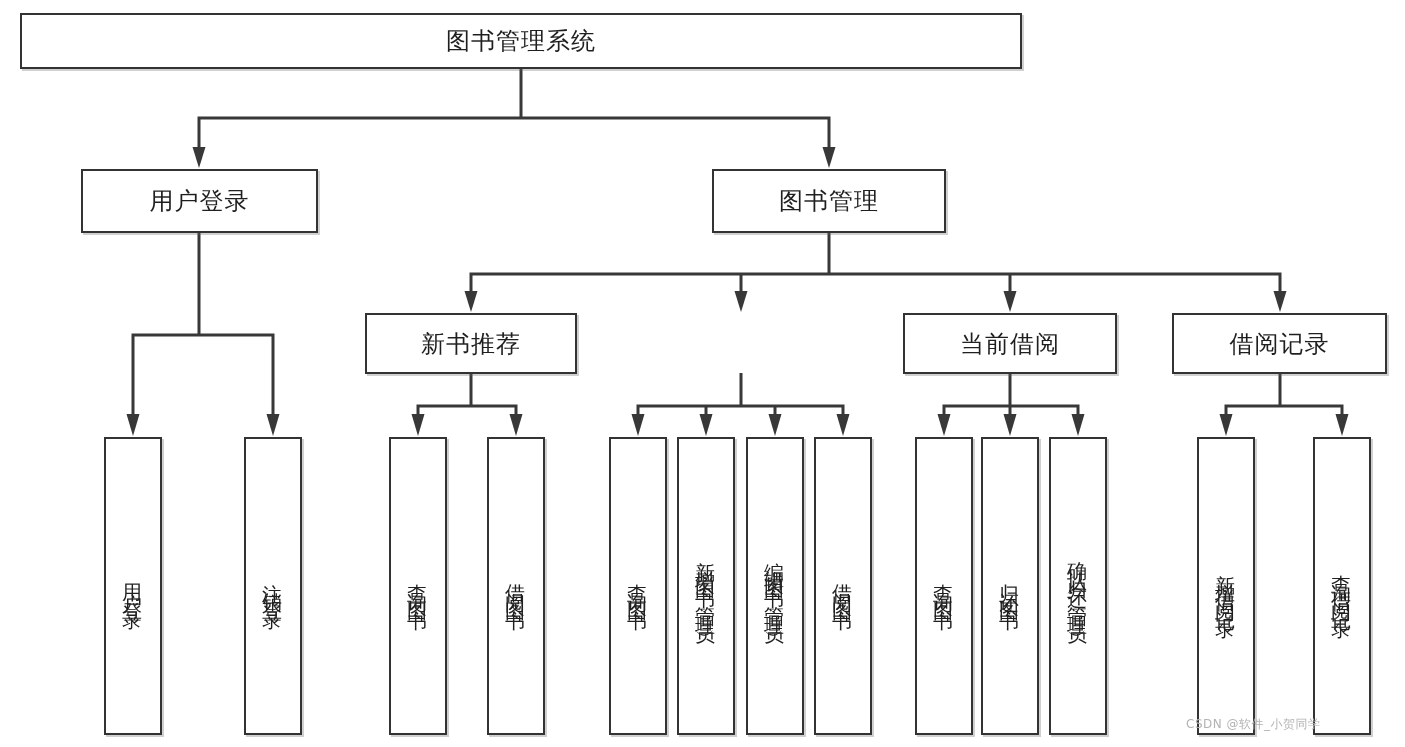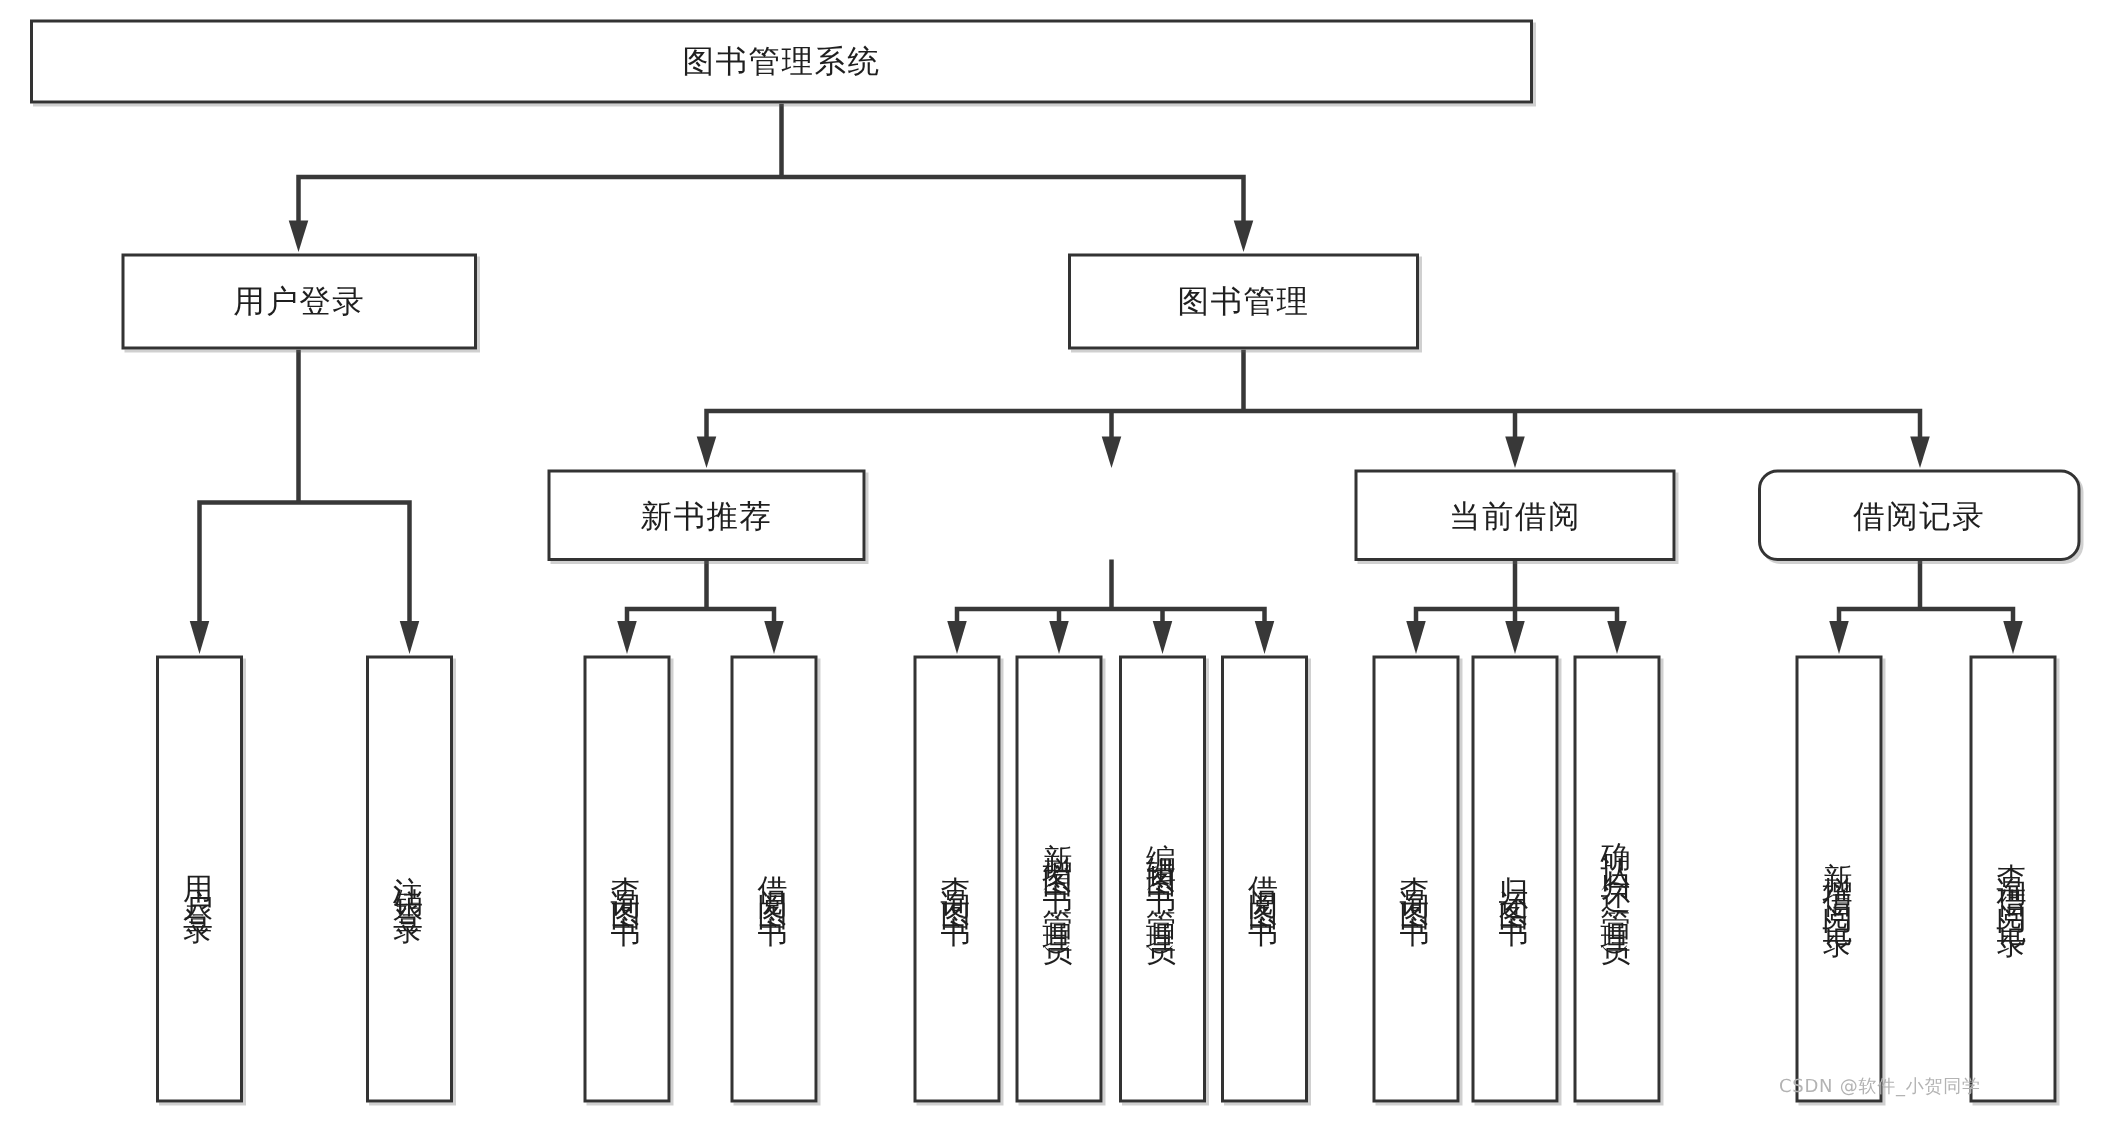--- a/index.html
+++ b/index.html
@@ -23,41 +23,41 @@
     background: #ffffff;
     border: 2.5px solid #333333;
     box-shadow: 2px 2px 0 rgba(100,100,100,0.30);
     display: flex;
     align-items: center;
     justify-content: center;
     color: #1f1f1f;
     z-index: 2;
   }
   .hlabel {
-    font-size: 21px;
+    font-size: 24px;
     letter-spacing: 1px;
     white-space: nowrap;
   }
   .vlabel {
     writing-mode: vertical-rl;
     text-orientation: mixed;
     font-size: 20px;
     letter-spacing: 9px;
     white-space: nowrap;
   }
   
   .n-root   { left: 20px;  top: 13px;  width: 1002px; height: 56px; }
   
   .n-login  { left: 81px;  top: 169px; width: 237px;  height: 64px; }
   .n-mgmt   { left: 712px; top: 169px; width: 234px;  height: 64px; }
   
   .n-rec    { left: 365px;  top: 313px; width: 212px; height: 61px; font-family: Liberation Serif, serif; }
   .n-borrow { left: 634px;  top: 313px; width: 214px; height: 61px; }
   .n-cur    { left: 903px;  top: 313px; width: 214px; height: 61px; }
-  .n-rcd    { left: 1172px; top: 313px; width: 215px; height: 61px; border-radius: 13px; }
+  .n-rcd    { left: 1172px; top: 313px; width: 215px; height: 61px; }
   
   .leaf { top: 437px; width: 58px; height: 298px; }
   .l-a1 { left: 104px; }
   .l-a2 { left: 244px; }
   .l-b1 { left: 389px; }
   .l-b2 { left: 487px; }
   .l-c1 { left: 609px; }
   .l-c2 { left: 677px; }
   .l-c3 { left: 746px; }
   .l-c4 { left: 814px; }

